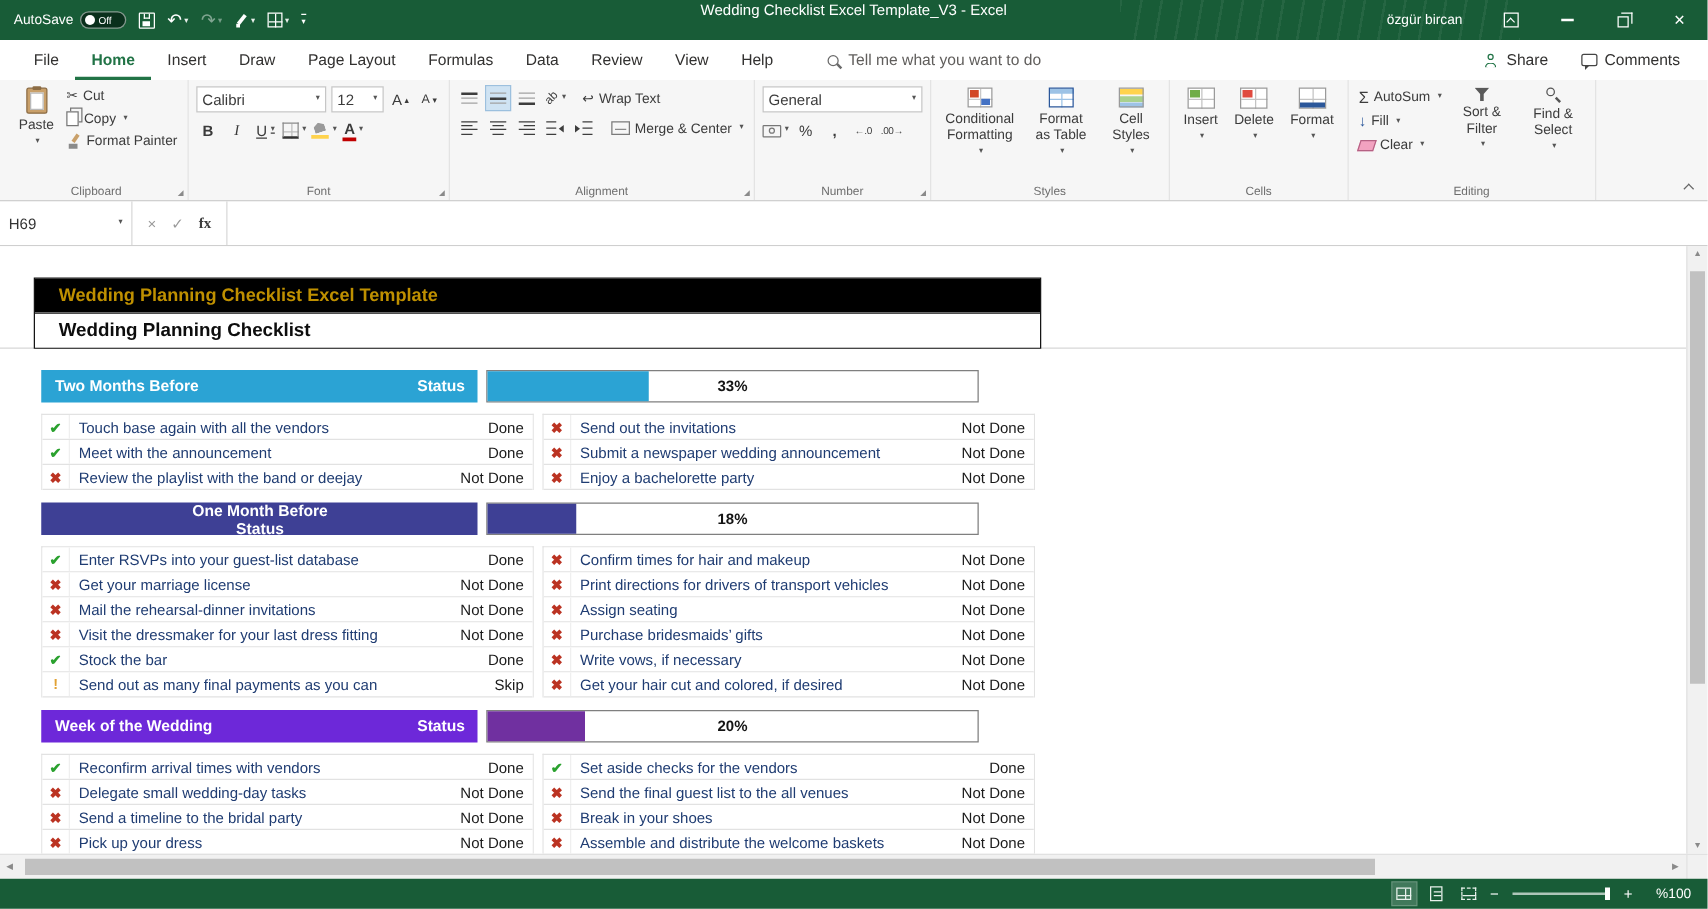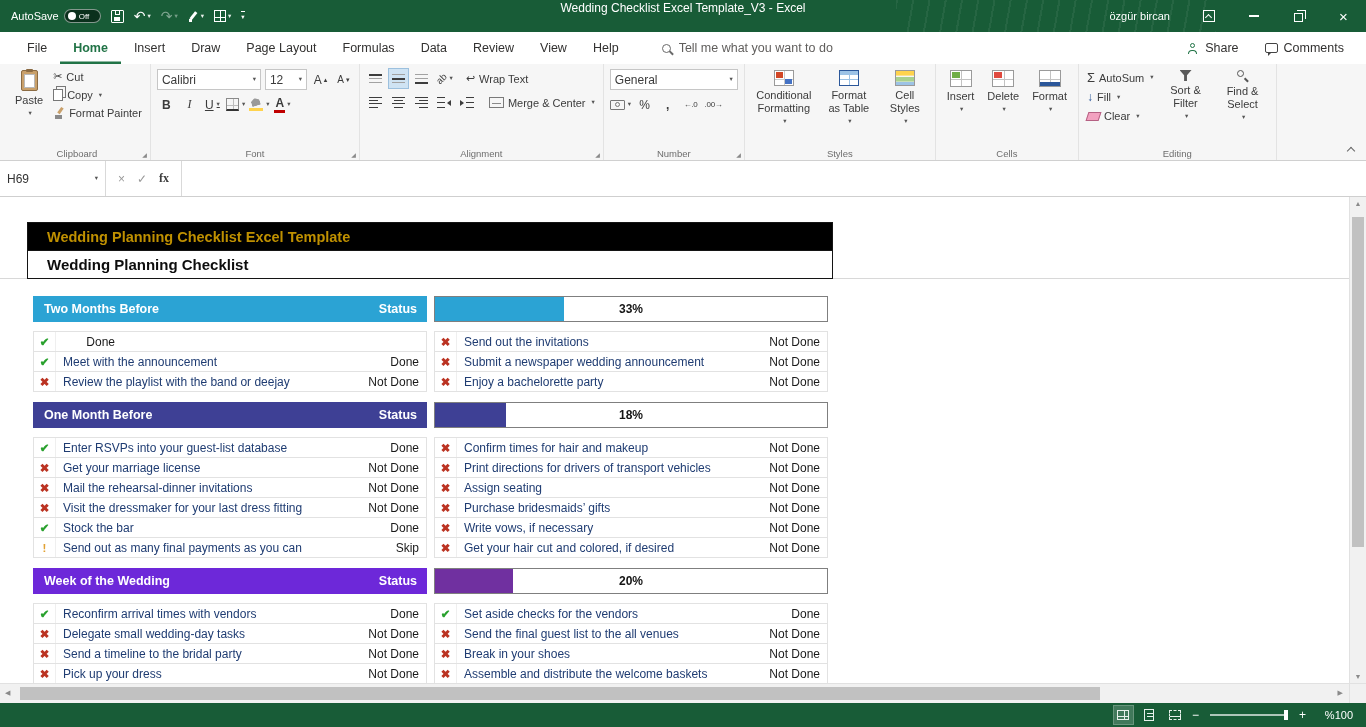--- a/index.html
+++ b/index.html
@@ -146,21 +146,21 @@
   #sheet{position:absolute;top:197px;left:0;width:1349px;height:486px;background:#fff;overflow:hidden;}
   .sheet-hline{position:absolute;left:0;right:0;top:81px;border-top:1px solid #d8d8d8;}
   #checklist{position:absolute;left:27px;top:25px;width:806px;}
   .banner-box{border:1px solid #141414;}
   .banner-black{height:27px;background:#000;display:flex;align-items:center;padding-left:19px;}
   .banner-black span{color:#bf9000;font-size:14.5px;font-weight:700;}
   .banner-white{height:28px;background:#fff;display:flex;align-items:center;padding-left:19px;border-top:1px solid #141414;}
   .banner-white span{color:#0d0d0d;font-size:15px;font-weight:700;}
   #sections{margin-top:17px;display:flex;flex-direction:column;gap:10px;}
   .section-head{display:flex;gap:7px;padding:0 5px 0 6px;}
-  .sec-bar{width:394px;height:26px;display:flex;align-items:center;justify-content:space-between;padding:0 10px 0 11px;}
+  .sec-bar{width:349px;height:26px;display:flex;align-items:center;justify-content:space-between;padding:0 10px 0 11px;}
   .sec-bar span{color:#fff;font-weight:700;font-size:12.5px;}
   .progress{width:394px;height:26px;border:1px solid #7f7f7f;position:relative;background:#fff;}
   .p-fill{position:absolute;left:0;top:0;bottom:0;}
   .p-lbl{position:absolute;inset:0;display:flex;align-items:center;justify-content:center;font-size:12px;font-weight:700;color:#141414;}
   .task-cols{display:flex;gap:7px;padding:9px 5px 0 6px;}
   .task-col{width:394px;border:1px solid #e2e2e2;border-bottom:none;}
   .task-row{display:flex;align-items:center;height:20px;border-bottom:1px solid #e2e2e2;background:#fff;}
   .t-ico{width:22px;height:100%;display:flex;align-items:center;justify-content:center;font-size:11.5px;font-weight:700;border-right:1px solid #efefef;}
   .t-txt{flex:1;padding-left:7px;font-size:12px;color:#1f3c72;white-space:nowrap;overflow:hidden;}
   .t-st{width:66px;text-align:right;padding-right:7px;font-size:12px;color:#1a1a1a;}
@@ -527,20 +527,21 @@
       </div>
       <div class="progress">
         <div class="p-fill" style="width: 33%; background: rgb(43, 163, 212);"></div>
         <span class="p-lbl">33%</span>
       </div>
     </div>
     <div class="task-cols">
       <div class="task-col">
               <div class="task-row">
     <span class="t-ico" style="color: rgb(42, 161, 46);">✔</span>
+    <span class="t-txt">Touch base again with all the vendors</span>
     <span class="t-st">Done</span>
   </div>
               <div class="task-row">
     <span class="t-ico" style="color: rgb(42, 161, 46);">✔</span>
     <span class="t-txt">Meet with the announcement</span>
     <span class="t-st">Done</span>
   </div>
               <div class="task-row">
     <span class="t-ico" style="color: rgb(187, 51, 34);">✖</span>
     <span class="t-txt">Review the playlist with the band or deejay</span>
@@ -561,21 +562,21 @@
               <div class="task-row">
     <span class="t-ico" style="color: rgb(187, 51, 34);">✖</span>
     <span class="t-txt">Enjoy a bachelorette party</span>
     <span class="t-st">Not Done</span>
   </div>
             </div>
     </div>
   </div>
         <div class="section">
     <div class="section-head">
-      <div class="sec-bar" style="background: rgb(62, 64, 149);">
+      <div class="sec-bar" style="background: rgb(62, 64, 149); flex-direction: column;">
         <span>One Month Before</span>
         <span>Status</span>
       </div>
       <div class="progress">
         <div class="p-fill" style="width: 18%; background: rgb(62, 64, 149);"></div>
         <span class="p-lbl">18%</span>
       </div>
     </div>
     <div class="task-cols">
       <div class="task-col">

